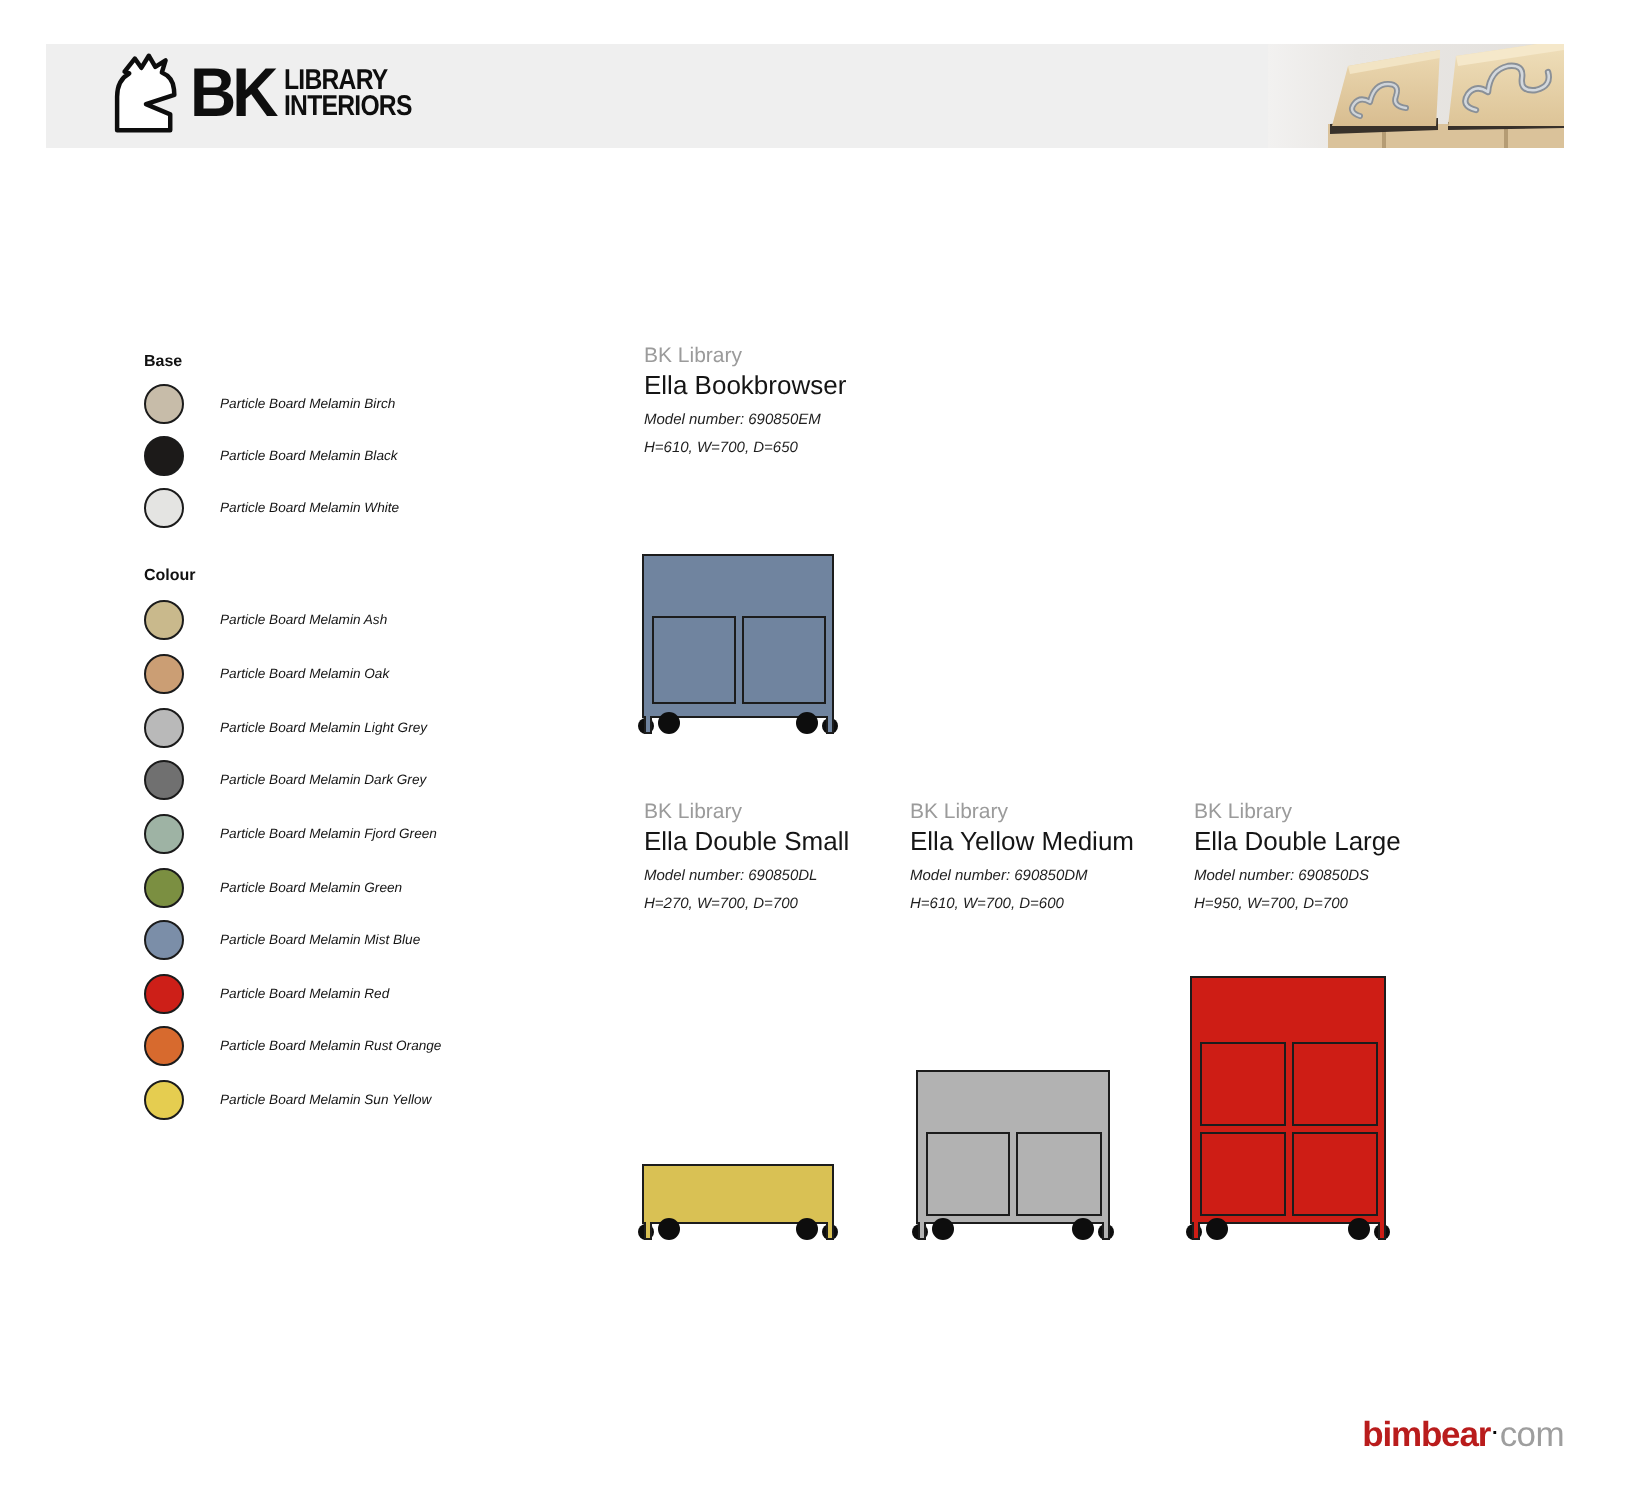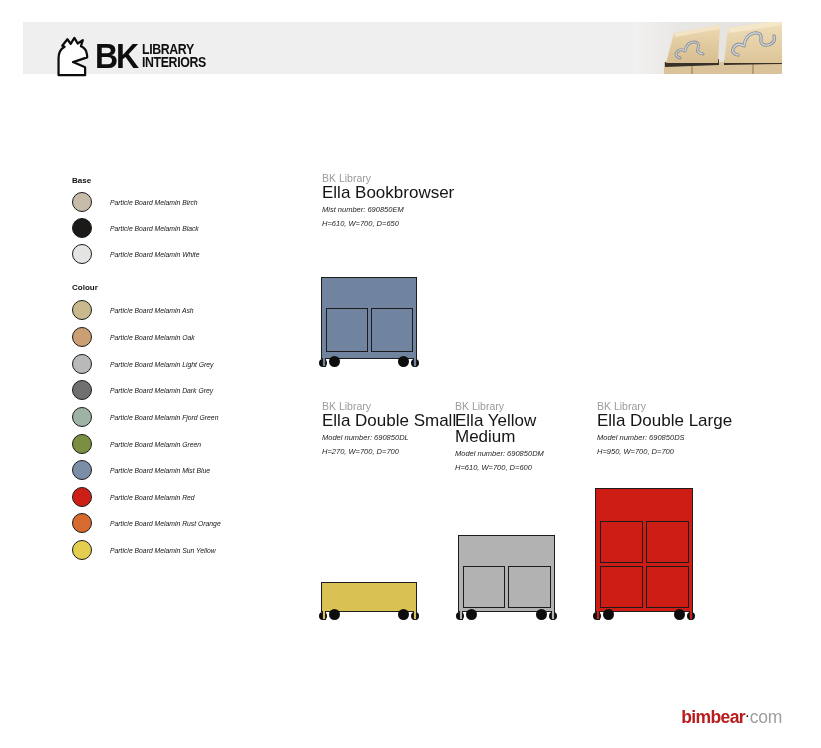--- a/index.html
+++ b/index.html
@@ -1,41 +1,41 @@
 <!DOCTYPE html>
 <html><head>
 <meta charset="utf-8">
 <style>
   html,body { margin:0; padding:0; background:#fff; }
   .page { position:relative; width:821px; height:748px; background:#ffffff;
           font-family:"Liberation Sans", sans-serif; overflow:hidden; }
 
   
   .header { position:absolute; left:23px; top:22px; width:759px; height:52px; background:#efefef; }
-  .logo { position:absolute; left:31px; top:13px; height:42px; display:flex; align-items:center; }
+  .logo { position:absolute; left:31px; top:3px; height:42px; display:flex; align-items:center; }
   .logo-icon { width:38px; height:41px; }
   .logo-bk { font-size:32px; font-weight:bold; color:#0e0e0e; letter-spacing:-2px;
              margin-left:3px; transform:scaleY(1.08); line-height:40px; }
   .logo-lines { display:flex; flex-direction:column; justify-content:center; margin-left:5px; margin-top:1px; }
   .logo-line { font-size:13px; font-weight:bold; color:#0e0e0e; line-height:12.5px;
                letter-spacing:-0.4px; transform:scale(0.95,1.1); transform-origin:left center; white-space:nowrap; }
   .header-photo { position:absolute; right:0; top:0; width:148px; height:52px; overflow:hidden; }
 
   
   .section-title { position:absolute; left:72px; font-size:8px; font-weight:bold; color:#111; }
   .swatch-row { position:absolute; left:72px; height:22px; }
   .swatch { position:absolute; left:0; top:0; width:18px; height:18px; border-radius:50%;
             border:1.6px solid #1b1b1b; box-sizing:content-box; background:#ccc; }
   .swatch-label { position:absolute; left:38px; top:6.5px; font-size:6.8px; font-style:italic;
                   color:#141414; white-space:nowrap; }
 
   
   .product-info { position:absolute; width:140px; }
   .p-brand { font-size:10.5px; color:#9b9b9b; line-height:14px; }
-  .p-name  { font-size:17px; color:#151515; line-height:16px; margin-bottom:2px; }
+  .p-name  { font-size:13px; color:#151515; line-height:16px; margin-bottom:2px; }
   .p-model, .p-dims { font-size:7.5px; font-style:italic; color:#1e1e1e; line-height:14px; }
 
   
   .cabinet { position:absolute; }
   .cab-body { position:absolute; left:0; top:0; right:0; background:var(--cab,#999);
               border:1.7px solid #1c1c1c; box-sizing:border-box; }
   .cab-leg { position:absolute; width:4px; height:9px; background:var(--cab,#999);
              border:1px solid #1c1c1c; border-top:none; box-sizing:border-box; }
   .cab-leg.l { left:0.5px; } .cab-leg.r { right:0.5px; }
   .cab-wheel { position:absolute; background:#0d0d0d; border-radius:50%; }
@@ -165,21 +165,21 @@
     <span class="swatch-label">Particle Board Melamin Rust Orange</span>
   </div>
   <div class="swatch-row" style="top:540px">
     <span class="swatch" style="background-color: rgb(229, 205, 80);"></span>
     <span class="swatch-label">Particle Board Melamin Sun Yellow</span>
   </div>
 
   <div class="product-info" style="left:322px; top:171px">
     <div class="p-brand">BK Library</div>
     <div class="p-name">Ella Bookbrowser</div>
-    <div class="p-model">Mist number: 690850EM</div>
+    <div class="p-model">Model number: 690850EM</div>
     <div class="p-dims">H=610, W=700, D=650</div>
   </div>
 
   <div class="product-info" style="left:322px; top:399px">
     <div class="p-brand">BK Library</div>
     <div class="p-name">Ella Double Small</div>
     <div class="p-model">Model number: 690850DL</div>
     <div class="p-dims">H=270, W=700, D=700</div>
   </div>
 

